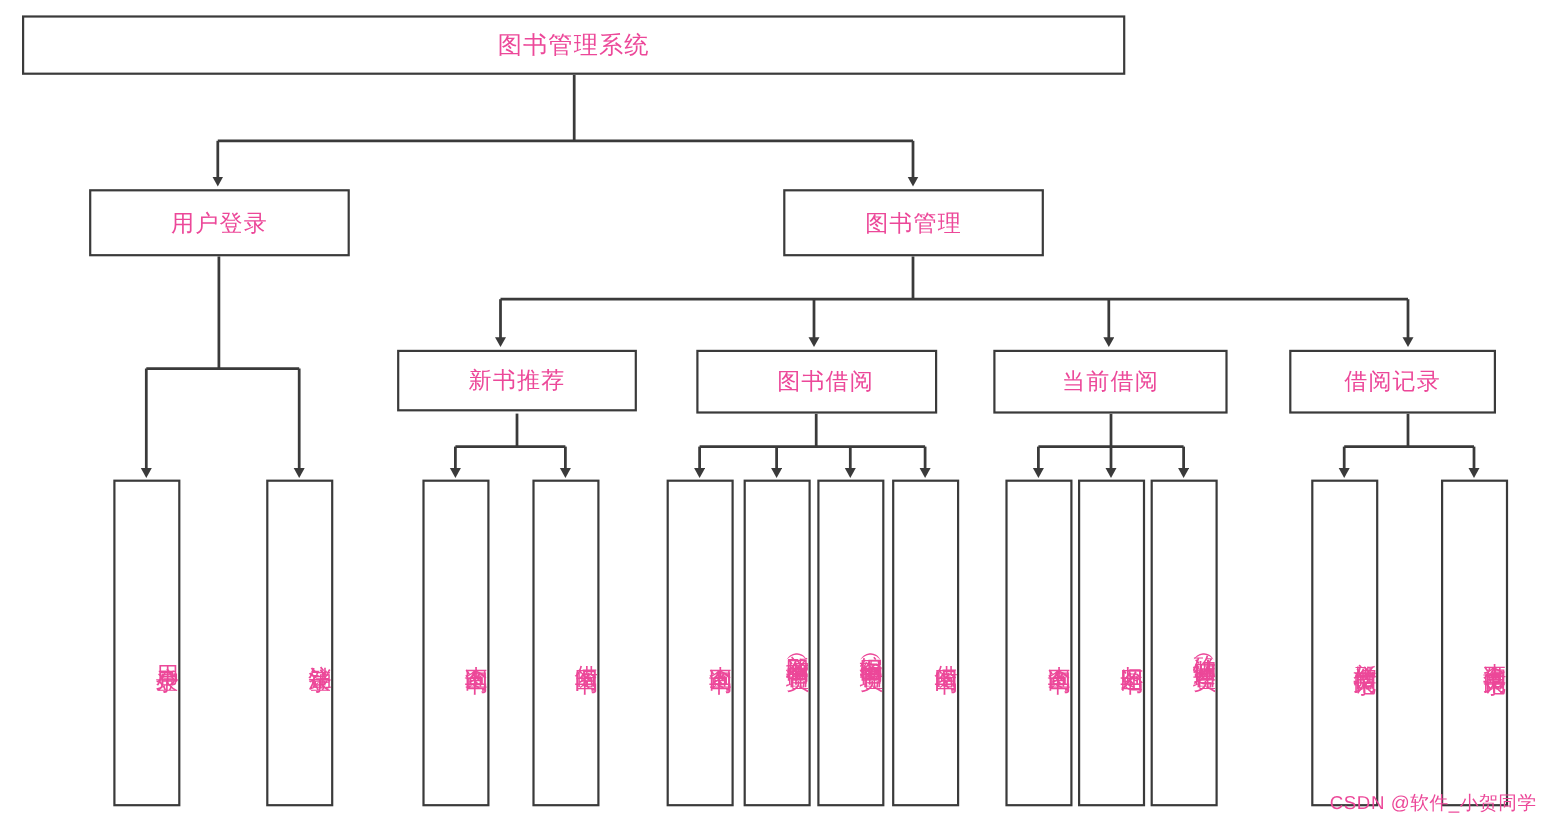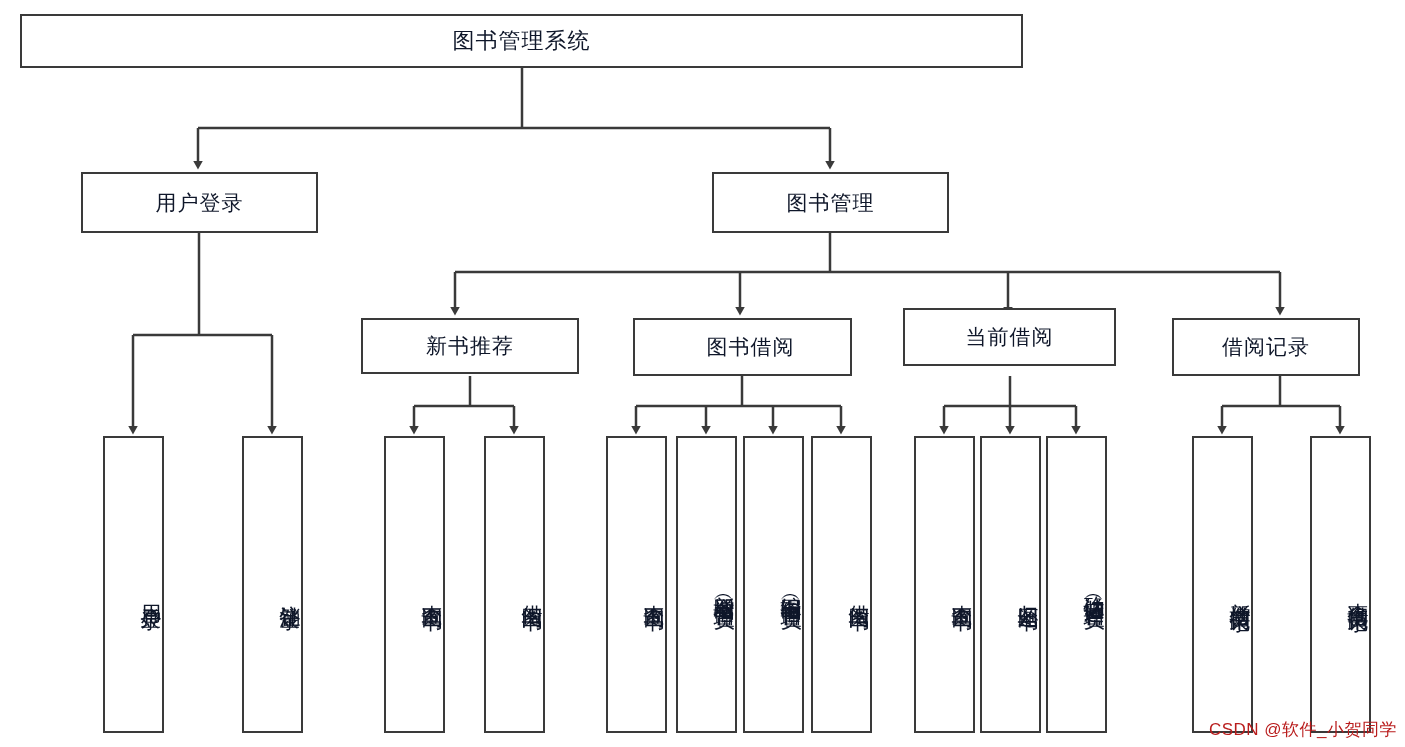--- a/index.html
+++ b/index.html
@@ -1,26 +1,26 @@
 <!DOCTYPE html>
 <html><head>
 <meta charset="utf-8">
 <style>
   html,body{margin:0;padding:0;background:#ffffff;}
   body{font-family:"Liberation Sans","DejaVu Sans",sans-serif;}
   #canvas{position:relative;width:1405px;height:747px;background:#ffffff;overflow:hidden;}
   svg#wires{position:absolute;left:0;top:0;width:1405px;height:747px;pointer-events:none;}
   .node{position:absolute;box-sizing:border-box;border:2.5px solid #3a3a3a;background:#ffffff;
-        display:flex;align-items:center;justify-content:center;color:#0f172a;}
+        display:flex;align-items:center;justify-content:center;color:#ec4899;}
   .node.h{font-size:21px;letter-spacing:1px;}
   .node.root{font-size:22px;letter-spacing:1px;}
   .node.v{writing-mode:vertical-rl;text-orientation:upright;font-size:21px;letter-spacing:2px;
           padding-top:14px;align-items:flex-start;justify-content:center;line-height:1.05;}
   .node.v.tall{padding-top:6px;}
-  .wm{position:absolute;right:8px;bottom:6px;font-size:17px;color:#b91c1c;letter-spacing:.5px;
+  .wm{position:absolute;right:8px;bottom:6px;font-size:17px;color:#ec4899;letter-spacing:.5px;
       white-space:nowrap;}
 </style>
 </head>
 <body>
 
 <div id="canvas">
 
   <svg id="wires" viewBox="0 0 1405 747">
     <defs>
       <marker id="ah" markerWidth="12" markerHeight="12" refX="1.5" refY="5" orient="auto" markerUnits="userSpaceOnUse">
@@ -71,21 +71,21 @@
     </g>
   </svg>
 
   <div class="node root" style="left:20px;top:14px;width:1003px;height:54px;">图书管理系统</div>
 
   <div class="node h" style="left:81px;top:172px;width:237px;height:61px;">用户登录</div>
   <div class="node h" style="left:712px;top:172px;width:237px;height:61px;">图书管理</div>
 
   <div class="node h" style="left:361px;top:318px;width:218px;height:56px;">新书推荐</div>
   <div class="node h" style="left:633px;top:318px;width:219px;height:58px;padding-left:16px;">图书借阅</div>
-  <div class="node h" style="left:903px;top:308px;width:213px;height:58px;">当前借阅</div>
+  <div class="node h" style="left:903px;top:318px;width:213px;height:58px;">当前借阅</div>
   <div class="node h" style="left:1172px;top:318px;width:188px;height:58px;">借阅记录</div>
 
   <div class="node v" style="left:103px;top:436px;width:61px;height:297px;">用户登录</div>
   <div class="node v" style="left:242px;top:436px;width:61px;height:297px;">注销登录</div>
 
   <div class="node v" style="left:384px;top:436px;width:61px;height:297px;">查询图书</div>
   <div class="node v" style="left:484px;top:436px;width:61px;height:297px;">借阅图书</div>
 
   <div class="node v" style="left:606px;top:436px;width:61px;height:297px;">查询图书</div>
   <div class="node v tall" style="left:676px;top:436px;width:61px;height:297px;">新增图书（管理员）</div>

